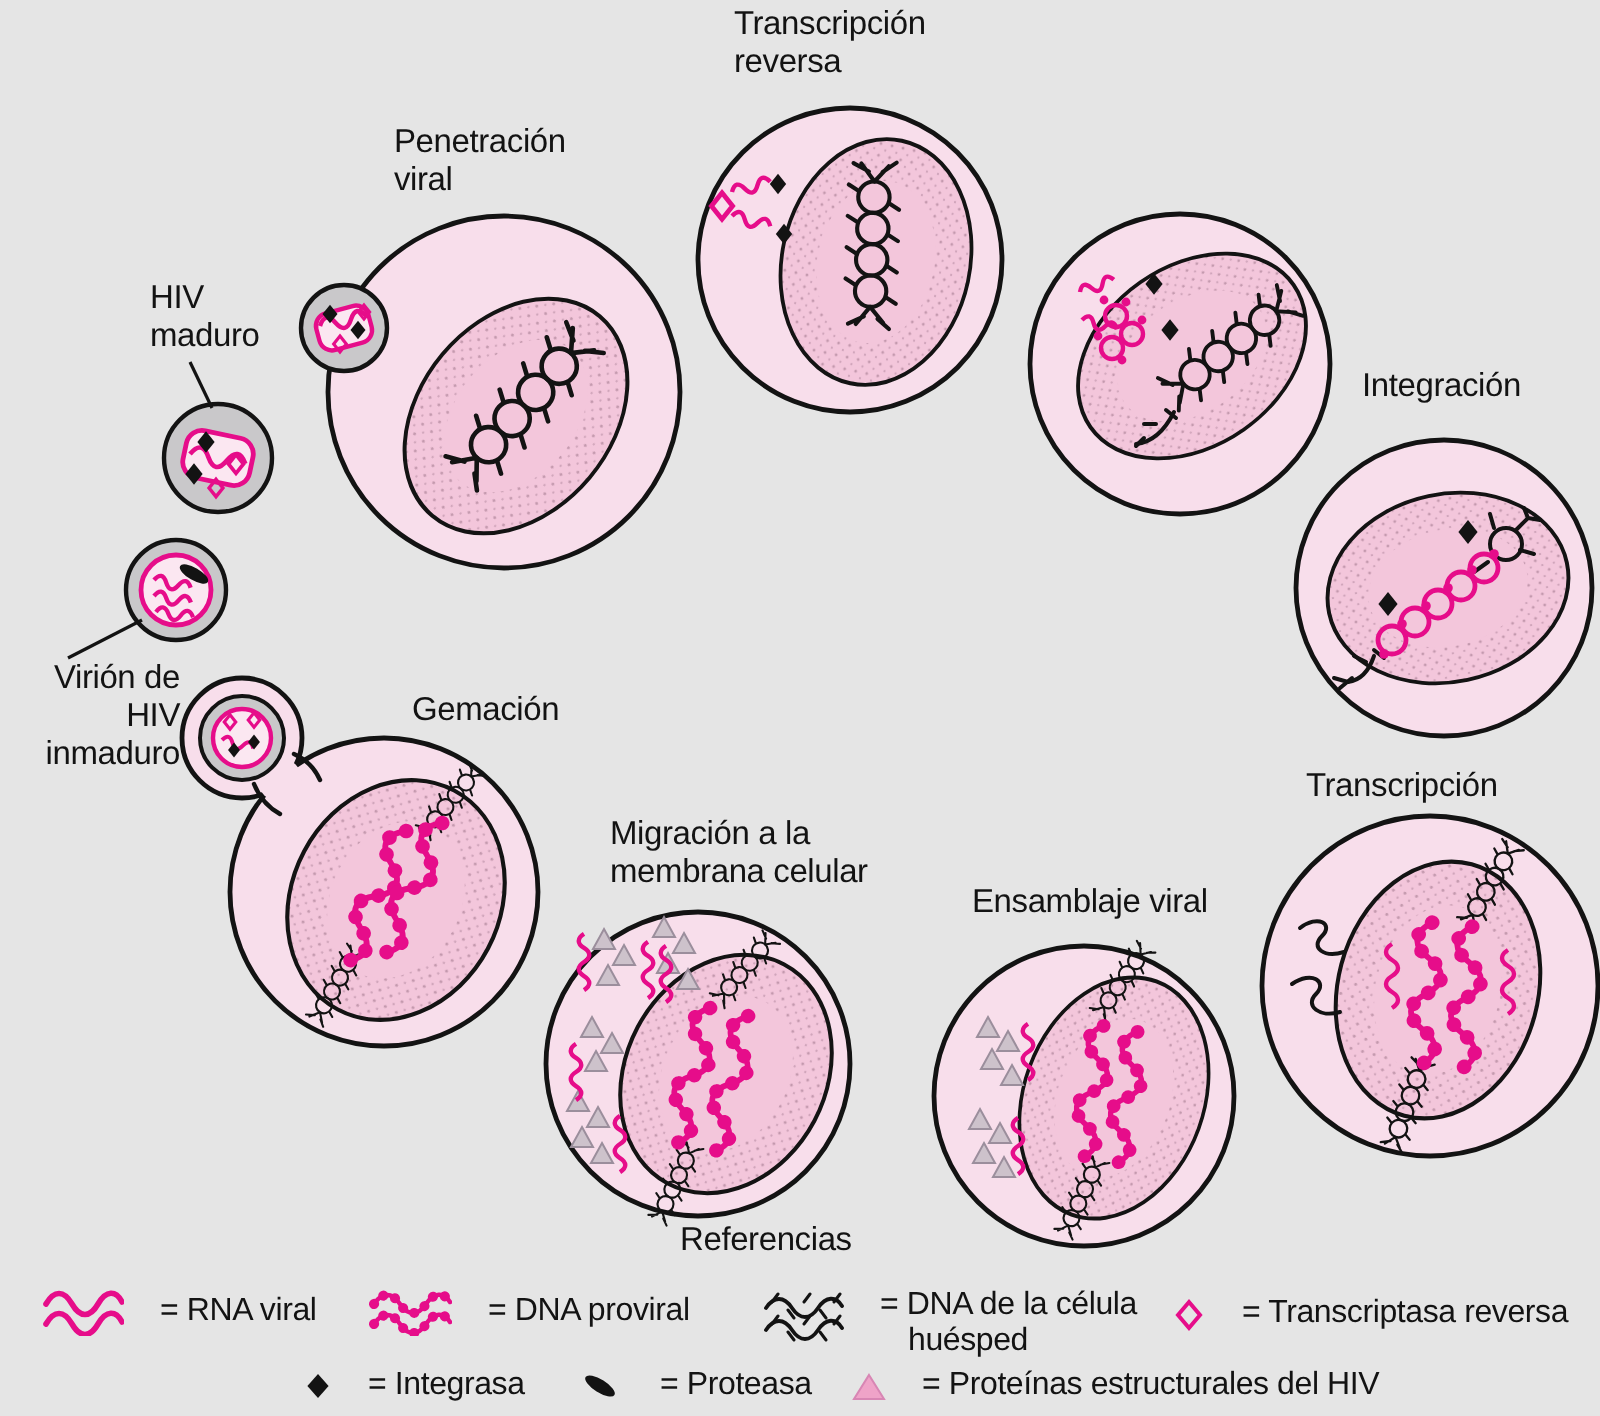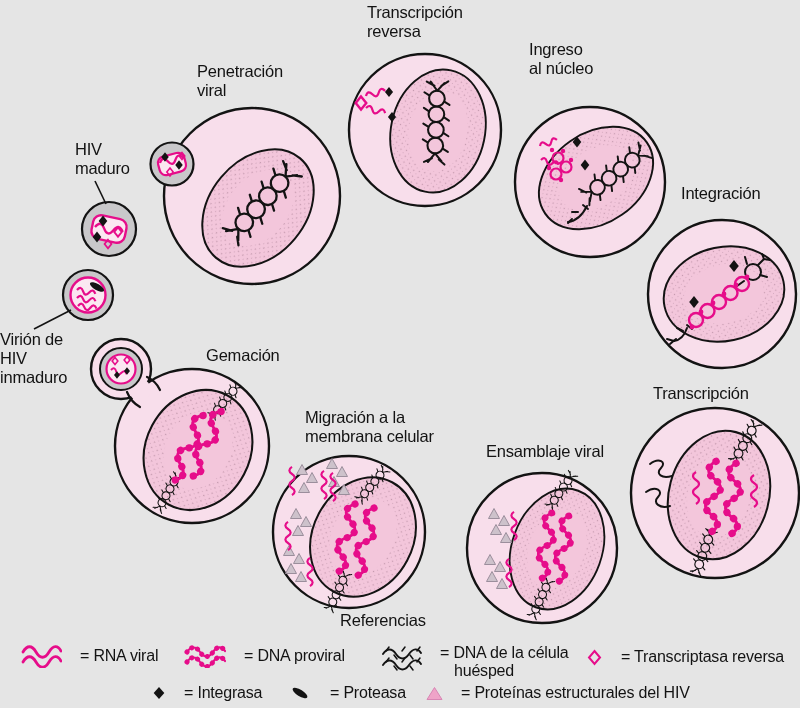--- a/index.html
+++ b/index.html
@@ -275,30 +275,26 @@
 </svg>
 
 <div class="lbl" style="left:367px;top:3px">
   <div>Transcripción</div>
   <div>reversa</div>
 </div>
 <div class="lbl" style="left:197px;top:62px">
   <div>Penetración</div>
   <div>viral</div>
 </div>
-<div class="lbl" style="left:529px;top:40px">
-  <div>Ingreso</div>
-  <div>al núcleo</div>
-</div>
 <div class="lbl" style="left:681px;top:184px">Integración</div>
 <div class="lbl" style="left:75px;top:140px">
   <div>HIV</div>
   <div>maduro</div>
 </div>
-<div class="lbl" style="left:0px;top:330px;width:78px;text-align:left">
+<div class="lbl" style="left:12px;top:330px;width:78px;text-align:right">
   <div>Virión de</div>
   <div>HIV</div>
   <div>inmaduro</div>
 </div>
 <div class="lbl" style="left:206px;top:346px">Gemación</div>
 <div class="lbl" style="left:305px;top:408px">
   <div>Migración a la</div>
   <div>membrana celular</div>
 </div>
 <div class="lbl" style="left:486px;top:442px">Ensamblaje viral</div>

